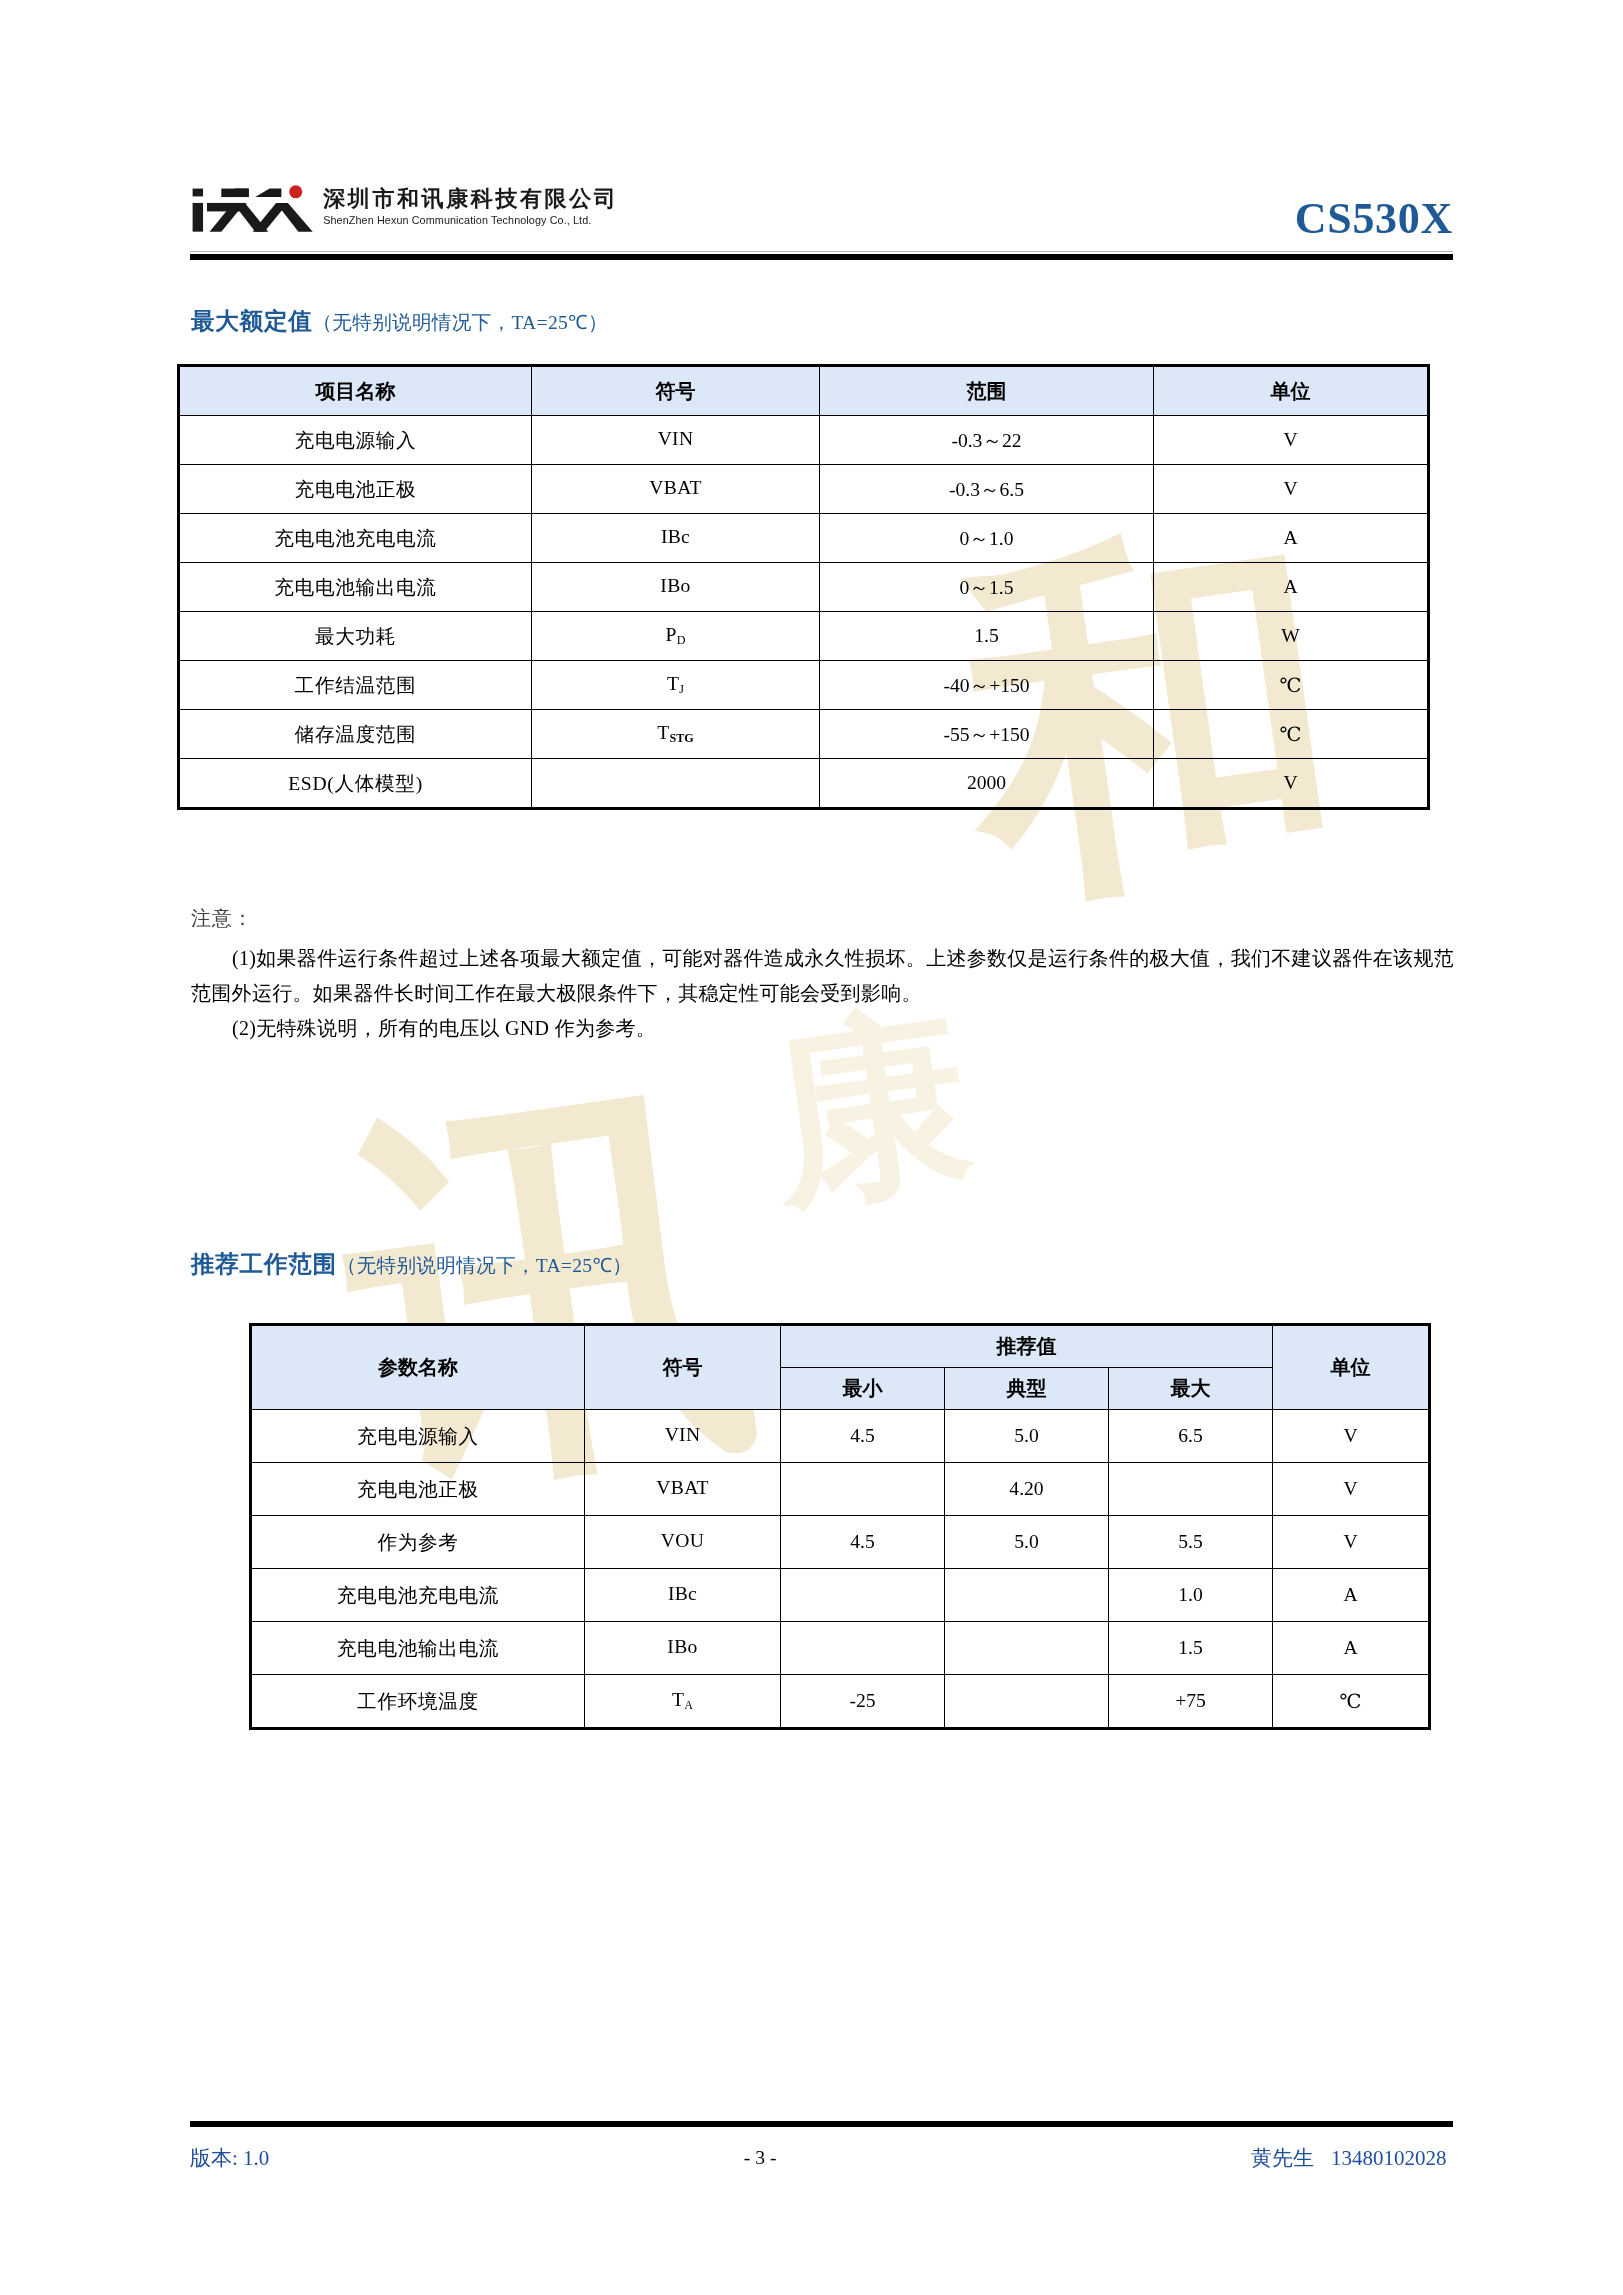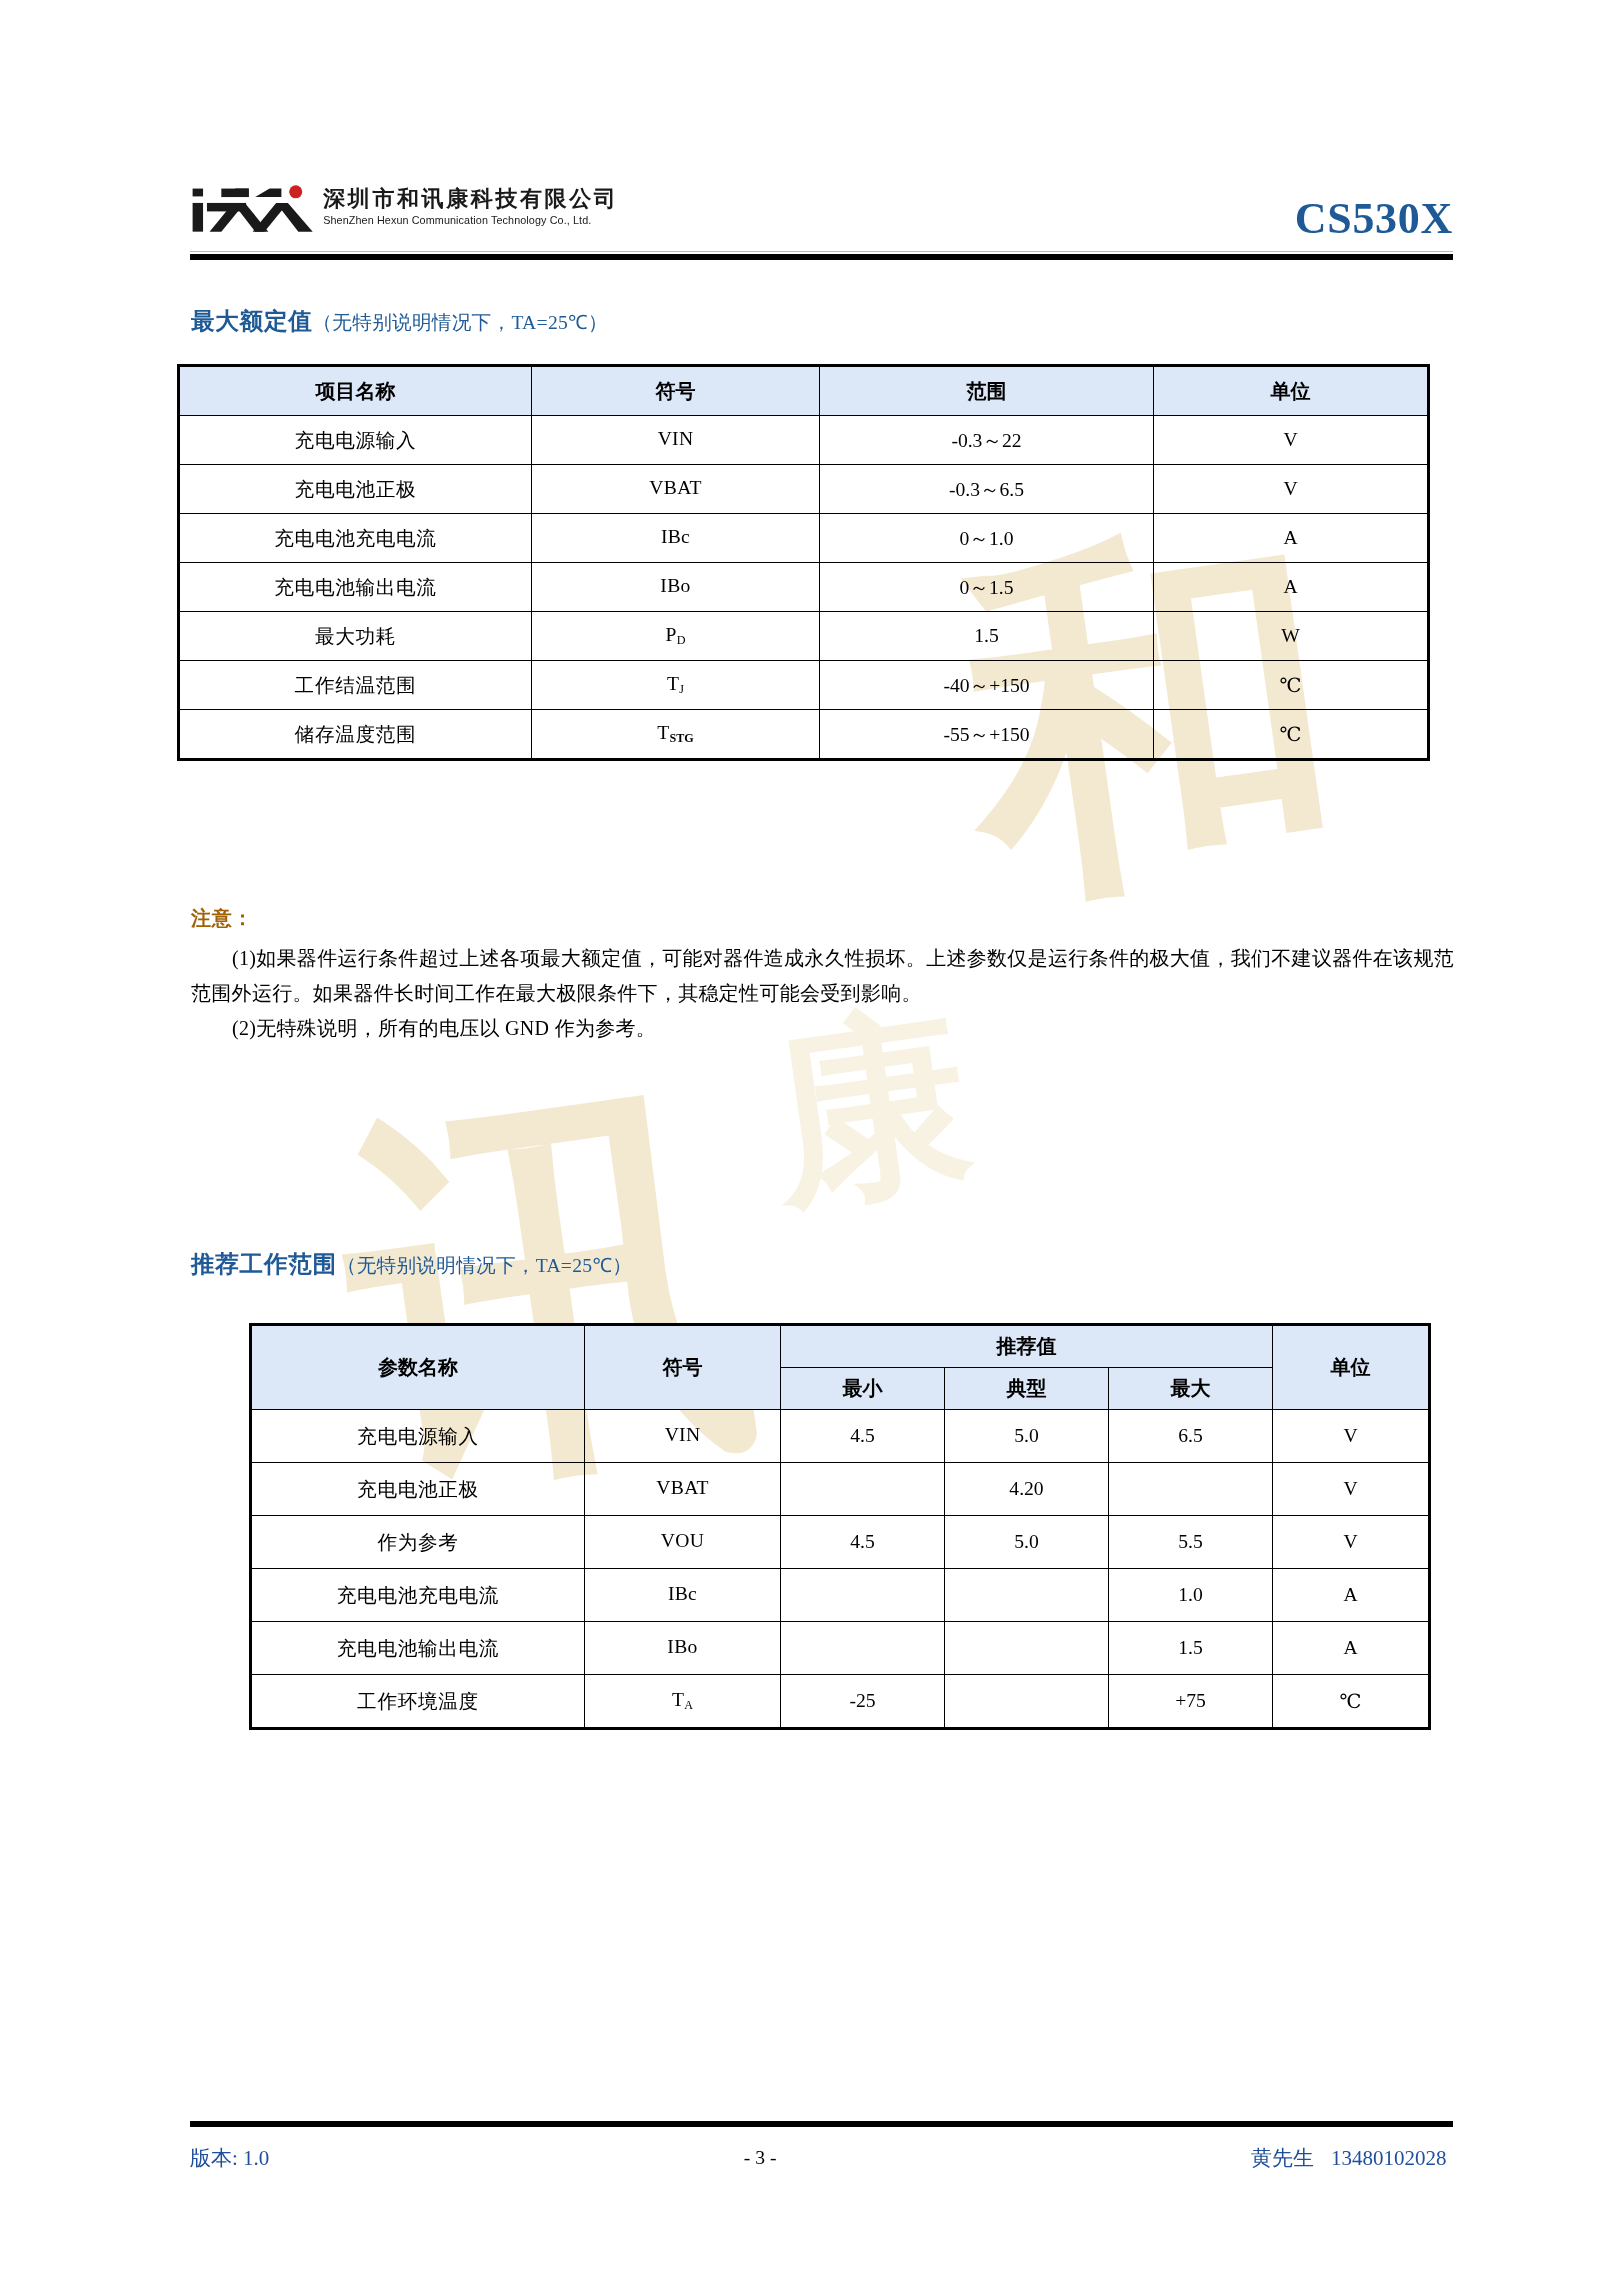--- a/index.html
+++ b/index.html
@@ -223,23 +223,23 @@
   
   .notes {
     position: absolute;
     left: 191px;
     top: 905px;
     width: 1263px;
     z-index: 2;
   }
   .notes-title {
     font-family: "Liberation Sans", sans-serif;
-    font-weight: 700;
+    font-weight: 400;
     font-size: 20px;
-    color: #a16207;
+    color: #404040;
     letter-spacing: 0.7px;
     margin-bottom: 9.2px;
   }
   .note-p {
     font-family: "Liberation Serif", "DejaVu Serif", serif;
     font-size: 20px;
     line-height: 1.72;
     text-align: justify;
     text-indent: 41px;
     color: #000;
@@ -388,20 +388,26 @@
           <td class="sym"><span>T</span><sub>J</sub></td>
           <td>-40～+150</td>
           <td>℃</td>
         </tr>
         <tr class="body-row">
           <td class="cell-cn">储存温度范围</td>
           <td class="sym"><span>T</span><sub class="bold">STG</sub></td>
           <td>-55～+150</td>
           <td>℃</td>
         </tr>
+        <tr class="body-row">
+          <td class="cell-cn">ESD(人体模型)</td>
+          <td class="sym"><span></span><sub></sub></td>
+          <td>2000</td>
+          <td>V</td>
+        </tr>
       </tbody>
     </table>
 
     <div class="notes">
       <div class="notes-title">注意：</div>
       <p class="note-p">(1)如果器件运行条件超过上述各项最大额定值，可能对器件造成永久性损坏。上述参数仅是运行条件的极大值，我们不建议器件在该规范范围外运行。如果器件长时间工作在最大极限条件下，其稳定性可能会受到影响。</p>
       <p class="note-p">(2)无特殊说明，所有的电压以 GND 作为参考。</p>
     </div>
 
     <div class="section-heading" id="heading-rec-op">

